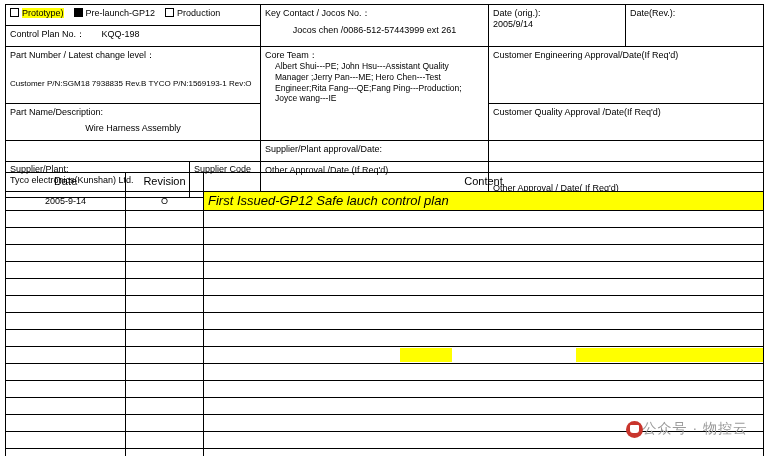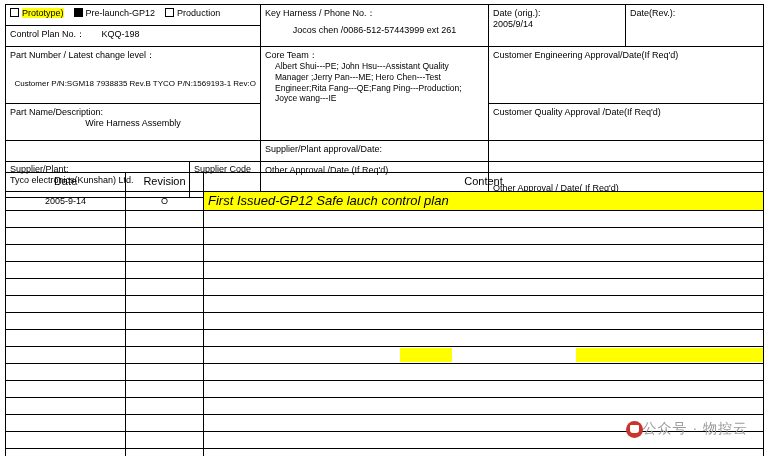--- a/index.html
+++ b/index.html
@@ -56,21 +56,21 @@
     background: #ffffff;
   }
   .chk.filled { background: #000000; }
 
   .hl { background: #ffff00; }
 
   .nowrap { white-space: nowrap; }
 
   .center { text-align: center; }
 
-  .small { font-size: 8px; text-align: right; }
+  .small { font-size: 8px; }
 
   .indent-1 { padding-left: 10px; }
 
   .core-team {
     font-size: 8.5px;
     line-height: 1.25;
     overflow: hidden;
   }
 
   
@@ -144,21 +144,21 @@
     <tbody>
         <tr>
       <td class="cell-pad">
         <span class="nowrap"><span class="chk"></span><span class="hl">Prototype)</span></span>
         &nbsp;&nbsp;
         <span class="nowrap"><span class="chk filled"></span><span>Pre-launch-GP12</span></span>
         &nbsp;&nbsp;
         <span class="nowrap"><span class="chk"></span><span>Production</span></span>
       </td>
       <td class="cell-pad" rowspan="2">
-        <div>Key Harness / Phone No.：</div>
+        <div>Key Contact / Jocos No.：</div>
         <div class="center" style="margin-top:6px">Jocos chen /0086-512-57443999 ext 261</div>
       </td>
       <td class="cell-pad" rowspan="2">
         <div>Date (orig.):</div>
         <div>2005/9/14</div>
       </td>
       <td class="cell-pad" rowspan="2">
         <div>Date(Rev.):</div>
         <div></div>
       </td>
@@ -182,21 +182,21 @@
       </td>
       <td class="cell-pad" colspan="2" style="height:50px">
         <div>Customer Engineering Approval/Date(If Req'd)</div>
         <div></div>
       </td>
     </tr>
 
     <tr>
       <td class="cell-pad" style="height:30px">
         <div>Part Name/Description:</div>
-        <div class="center" style="">Wire Harness Assembly</div>
+        <div class="center" style="margin-top:5px">Wire Harness Assembly</div>
       </td>
       <td class="cell-pad" colspan="2" style="height:30px">
         <div>Customer Quality Approval /Date(If Req'd)</div>
         <div></div>
       </td>
     </tr>
 
     <tr>
       <td class="cell-pad" style="border-bottom:1px solid #000;height:0;padding:0;border-top:0"></td>
       <td class="cell-pad">

